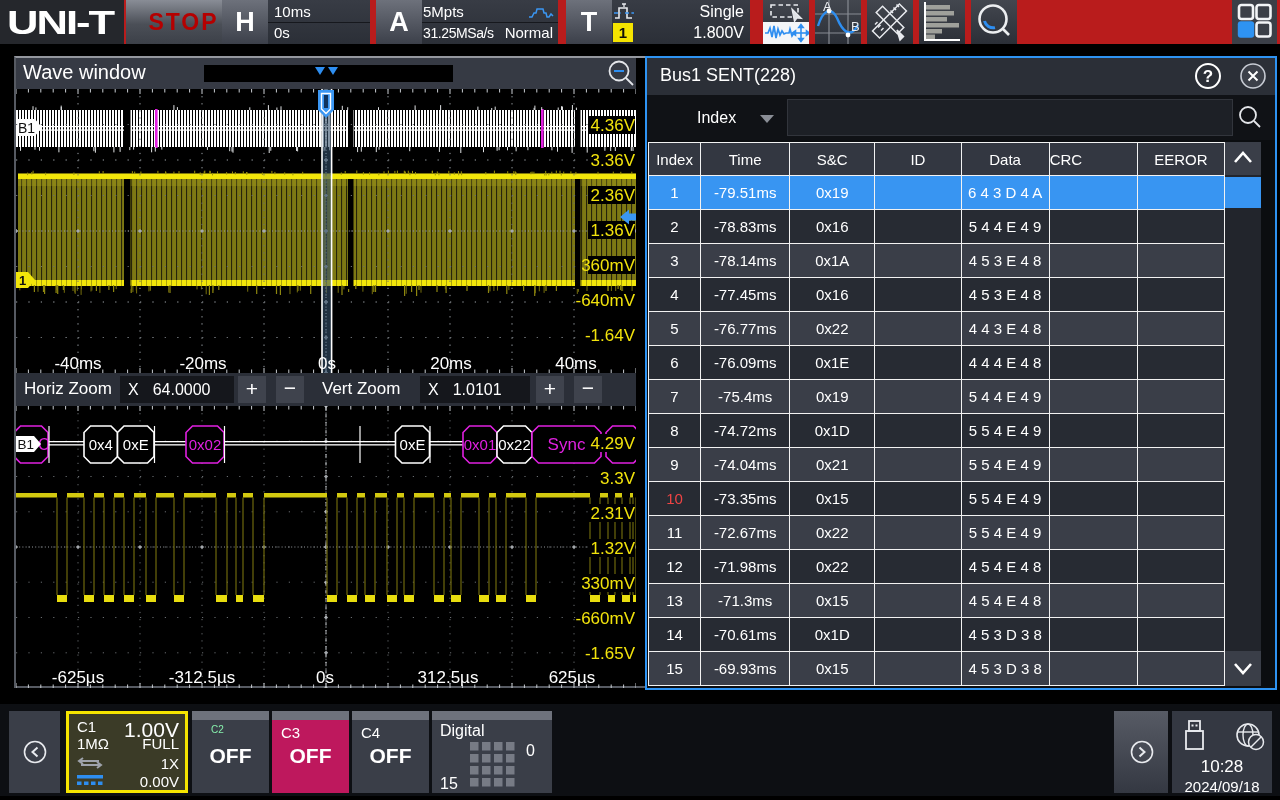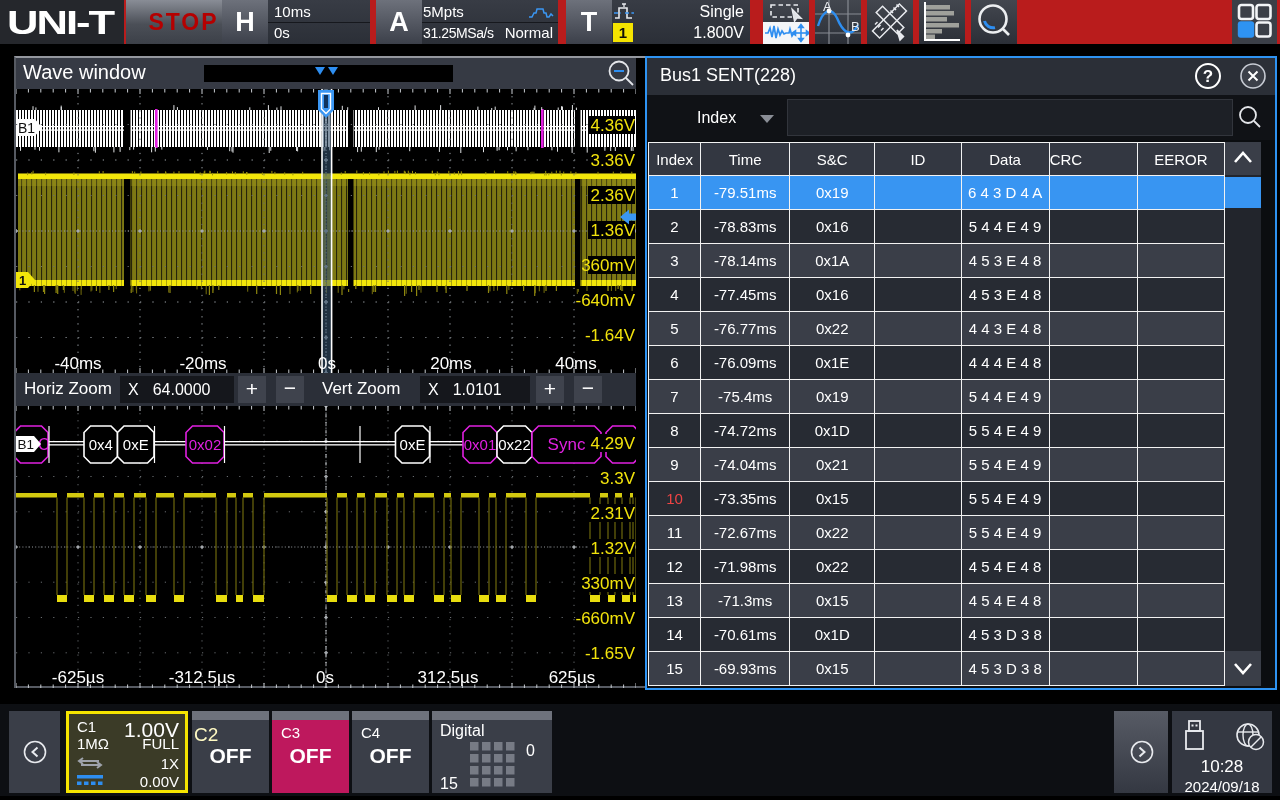--- a/index.html
+++ b/index.html
@@ -1124,21 +1124,21 @@
             <rect x="0" y="6.5" width="4.5" height="3.5"></rect>
             <rect x="7" y="6.5" width="4.5" height="3.5"></rect>
             <rect x="14" y="6.5" width="4.5" height="3.5"></rect>
             <rect x="21" y="6.5" width="4.5" height="3.5"></rect>
           </g>
         </svg>
 <div class="abs" style="right:6px;top:59px;font-size:15px;color:#fff;">0.00V</div>
 </div>
 <div class="abs" style="left:192px;top:7px;width:77px;height:82px;background:#3a3e48;">
 <div class="abs" style="left:0;top:0;width:77px;height:9px;background:#6e727c;"></div>
-<div class="abs" style="left:2px;top:13px;font-size:19px;color:#fef9c3;">C2</div>
+<div class="abs" style="left:19px;top:13px;font-size:10px;color:#86efac;">C2</div>
 <div class="abs" style="left:0;top:33px;width:77px;text-align:center;font-size:21px;font-weight:bold;color:#fff;">OFF</div>
 </div>
 <div class="abs" style="left:272px;top:7px;width:77px;height:82px;background:#be185d;">
 <div class="abs" style="left:0;top:0;width:77px;height:9px;background:#6e727c;"></div>
 <div class="abs" style="left:9px;top:13px;font-size:15px;color:#fff;">C3</div>
 <div class="abs" style="left:0;top:33px;width:77px;text-align:center;font-size:21px;font-weight:bold;color:#fff;">OFF</div>
 </div>
 <div class="abs" style="left:352px;top:7px;width:77px;height:82px;background:#3a3e48;">
 <div class="abs" style="left:0;top:0;width:77px;height:9px;background:#6e727c;"></div>
 <div class="abs" style="left:9px;top:13px;font-size:15px;color:#fff;">C4</div>

